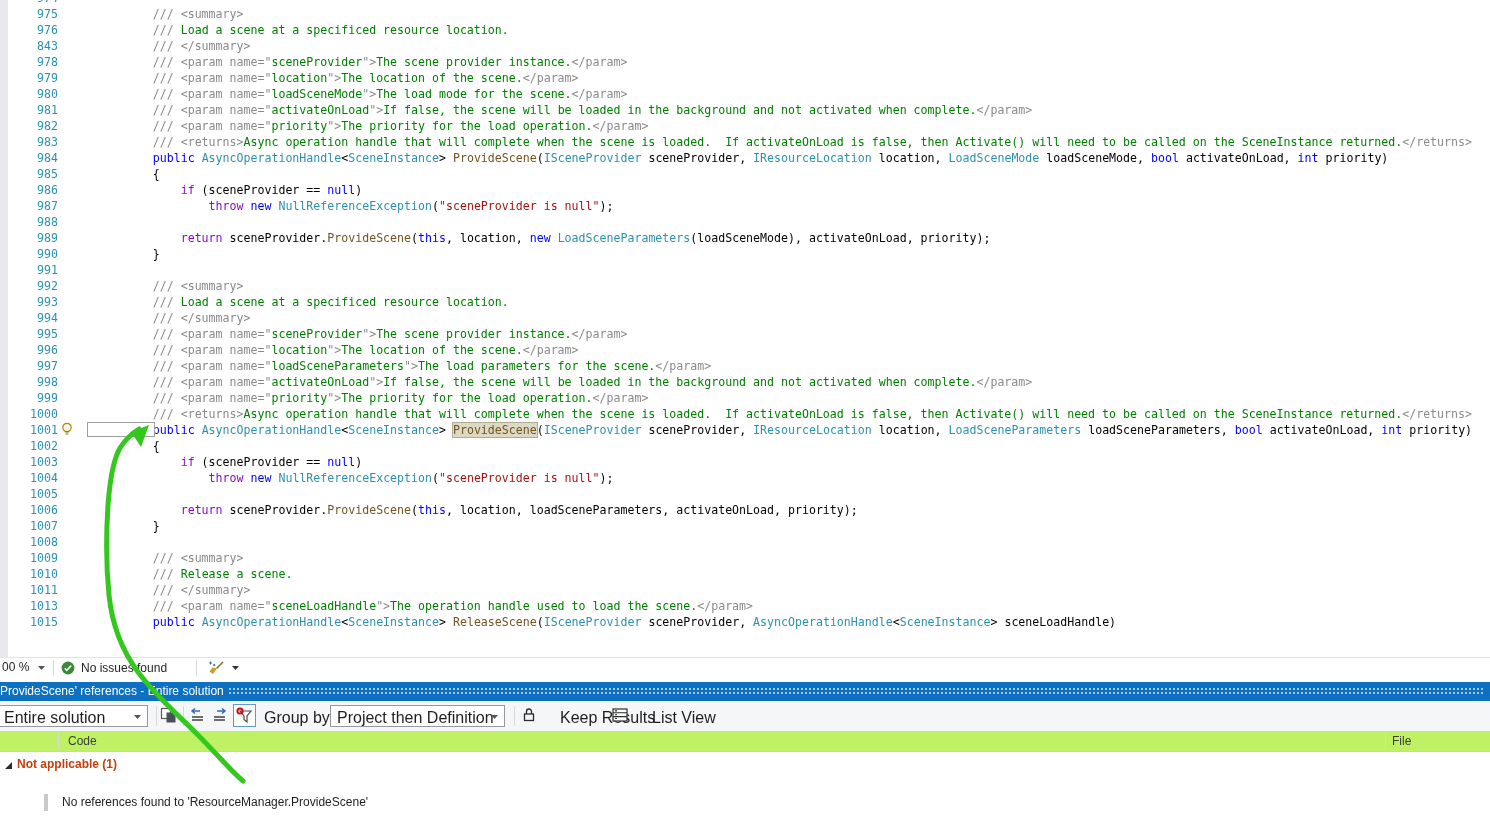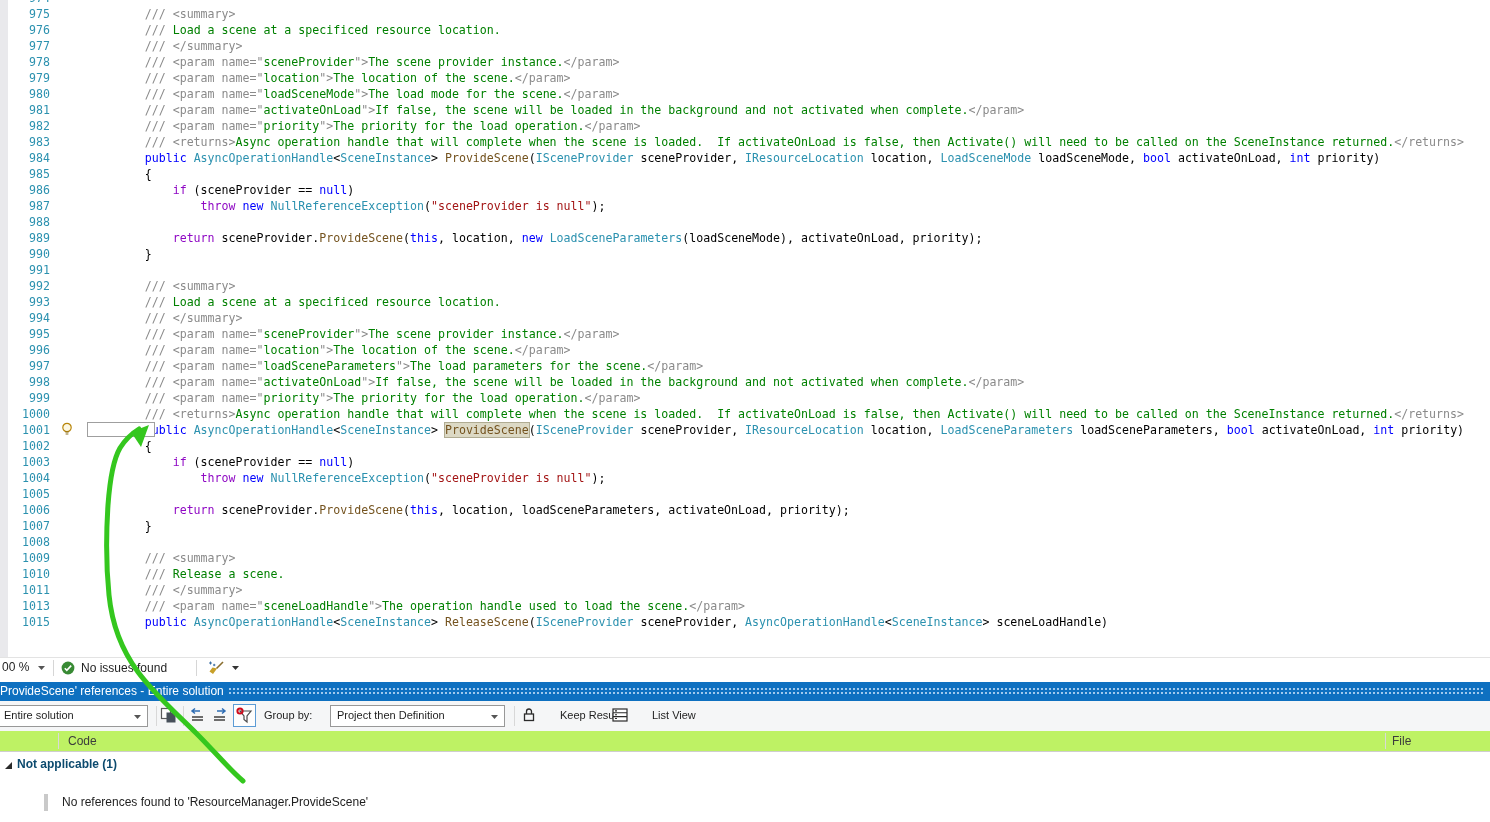--- a/index.html
+++ b/index.html
@@ -3,21 +3,21 @@
 <meta charset="utf-8">
 <style>
   html,body{margin:0;padding:0;background:#fff;}
   .page{position:relative;width:1490px;height:822px;overflow:hidden;background:#fff;
         font-family:"Liberation Sans",sans-serif;color:#1e1e1e;}
   
   .editor{position:absolute;left:0;top:0;width:1490px;height:657px;overflow:hidden;background:#fff;
           font-family:"DejaVu Sans Mono",monospace;font-size:11.6px;line-height:16px;}
   .indicator-strip{position:absolute;left:0;top:0;width:8px;height:657px;background:#e9e9ec;}
   #code-lines{margin-top:-10px;}
-  .cl{display:flex;height:16px;white-space:pre;align-items:flex-end;}
+  .cl{display:flex;height:16px;white-space:pre;padding-left:8px;align-items:flex-end;}
   .ln{flex:0 0 50px;text-align:right;color:#2b91af;}
   .cd{padding-left:11px;}
   .tk-doc{color:#8a8a8a}.tk-cm{color:#008000}.tk-k{color:#0000ff}.tk-cf{color:#8f08c4}
   .tk-ty{color:#2b91af}.tk-m{color:#74531f}.tk-s{color:#a31515}.tk-pl{color:#010101}
   .tk-hl{color:#74531f;background:#dcd9c5;box-shadow:0 0 0 1px #b0ac92;}
   .bulb{position:absolute;left:59px;top:421px;}
   .linebox{position:absolute;left:87px;top:422px;width:66px;height:13px;background:#fff;border:1px solid #9f9f9f;}
   
   .statusbar{position:absolute;left:0;top:657px;width:1490px;height:20px;background:#fff;
              border-top:1px solid #e3e3e3;font-size:12px;padding-left:32px;}
@@ -28,53 +28,53 @@
   .broom{position:absolute;left:206px;top:2px;}
   .broomcaret{position:absolute;left:232px;top:8px;}
   
   .refheader{position:absolute;left:0;top:682px;width:1490px;height:19px;background:#0e70c0;color:#fff;
              font-size:12px;}
   .refheader .title{position:absolute;left:0px;top:2px;}
   .refheader .dots{position:absolute;left:228px;right:5px;top:5px;bottom:5px;
       background-image:radial-gradient(rgba(196,223,248,0.8) 1px, rgba(0,0,0,0) 1.2px);
       background-size:4px 4px;}
   .reftoolbar{position:absolute;left:0;top:701px;width:1490px;height:30px;background:#f5f6f7;
-              border-bottom:1px solid #dcdcdc;font-size:11px;}
+              border-bottom:1px solid #dcdcdc;font-size:16px;}
   .reftoolbar .vsep{position:absolute;top:5px;height:20px;width:1px;background:#d8d8d8;}
   .combo{position:absolute;height:22px;background:#fff;border:1px solid #989898;box-sizing:border-box;}
   .combo .ctext{position:absolute;left:6px;top:3px;white-space:nowrap;}
   .combo .ccaret{position:absolute;right:5px;top:9px;}
   .tbicon{position:absolute;top:6px;}
   .filterbox{position:absolute;left:233px;top:3px;width:23px;height:23px;background:#fdfdfd;
              border:1px solid #5b9bd5;box-sizing:border-box;}
   .tblabel{position:absolute;top:8px;white-space:nowrap;}
   .tbbtn{position:absolute;top:8px;white-space:nowrap;margin-left:20px;}
   .refcols{position:absolute;left:0;top:731px;width:1490px;height:20px;background:#bef264;
            border-bottom:1px solid #cecece;font-size:12px;color:#3c3c3c;}
   .refcols .vsep{position:absolute;top:2px;bottom:2px;width:1px;background:#d9d9d9;}
   .refrows{position:absolute;left:0;top:752px;width:1490px;height:70px;background:#fff;font-size:12px;}
   .trow{position:absolute;left:0;width:1490px;height:19px;}
-  .trow .bold{font-weight:700;color:#0c4a6e;}
+  .trow .bold{font-weight:700;color:#c2410c;}
   .tri{position:absolute;top:5px;}
   .snippetbar{position:absolute;left:44px;top:1px;width:4px;height:17px;background:#c9c9c9;}
   
   .arrow-overlay{position:absolute;left:0;top:0;width:1490px;height:822px;pointer-events:none;z-index:99;}
 </style>
 </head>
 <body>
 
 <div class="page">
 
   <div class="editor">
     <div class="indicator-strip"></div>
     <div id="code-lines">
         <div class="cl"><span class="ln">974</span><span class="cd"></span></div>
         <div class="cl"><span class="ln">975</span><span class="cd"><span class="tk-doc">            /// &lt;summary&gt;</span></span></div>
         <div class="cl"><span class="ln">976</span><span class="cd"><span class="tk-doc">            /// </span><span class="tk-cm">Load a scene at a specificed resource location.</span></span></div>
-        <div class="cl"><span class="ln">977</span><span class="cd"><span class="tk-doc">            /// &lt;/summary&gt;</span></span></div>
+        <div class="cl"><span class="ln">843</span><span class="cd"><span class="tk-doc">            /// &lt;/summary&gt;</span></span></div>
         <div class="cl"><span class="ln">978</span><span class="cd"><span class="tk-doc">            /// &lt;param name="</span><span class="tk-cm">sceneProvider</span><span class="tk-doc">"&gt;</span><span class="tk-cm">The scene provider instance.</span><span class="tk-doc">&lt;/param&gt;</span></span></div>
         <div class="cl"><span class="ln">979</span><span class="cd"><span class="tk-doc">            /// &lt;param name="</span><span class="tk-cm">location</span><span class="tk-doc">"&gt;</span><span class="tk-cm">The location of the scene.</span><span class="tk-doc">&lt;/param&gt;</span></span></div>
         <div class="cl"><span class="ln">980</span><span class="cd"><span class="tk-doc">            /// &lt;param name="</span><span class="tk-cm">loadSceneMode</span><span class="tk-doc">"&gt;</span><span class="tk-cm">The load mode for the scene.</span><span class="tk-doc">&lt;/param&gt;</span></span></div>
         <div class="cl"><span class="ln">981</span><span class="cd"><span class="tk-doc">            /// &lt;param name="</span><span class="tk-cm">activateOnLoad</span><span class="tk-doc">"&gt;</span><span class="tk-cm">If false, the scene will be loaded in the background and not activated when complete.</span><span class="tk-doc">&lt;/param&gt;</span></span></div>
         <div class="cl"><span class="ln">982</span><span class="cd"><span class="tk-doc">            /// &lt;param name="</span><span class="tk-cm">priority</span><span class="tk-doc">"&gt;</span><span class="tk-cm">The priority for the load operation.</span><span class="tk-doc">&lt;/param&gt;</span></span></div>
         <div class="cl"><span class="ln">983</span><span class="cd"><span class="tk-doc">            /// &lt;returns&gt;</span><span class="tk-cm">Async operation handle that will complete when the scene is loaded.  If activateOnLoad is false, then Activate() will need to be called on the SceneInstance returned.</span><span class="tk-doc">&lt;/returns&gt;</span></span></div>
         <div class="cl"><span class="ln">984</span><span class="cd"><span class="tk-k">            public</span><span class="tk-pl"> </span><span class="tk-ty">AsyncOperationHandle</span><span class="tk-pl">&lt;</span><span class="tk-ty">SceneInstance</span><span class="tk-pl">&gt; </span><span class="tk-m">ProvideScene</span><span class="tk-pl">(</span><span class="tk-ty">ISceneProvider</span><span class="tk-pl"> sceneProvider, </span><span class="tk-ty">IResourceLocation</span><span class="tk-pl"> location, </span><span class="tk-ty">LoadSceneMode</span><span class="tk-pl"> loadSceneMode, </span><span class="tk-k">bool</span><span class="tk-pl"> activateOnLoad, </span><span class="tk-k">int</span><span class="tk-pl"> priority)</span></span></div>
         <div class="cl"><span class="ln">985</span><span class="cd"><span class="tk-pl">            {</span></span></div>
         <div class="cl"><span class="ln">986</span><span class="cd"><span class="tk-cf">                if</span><span class="tk-pl"> (sceneProvider == </span><span class="tk-k">null</span><span class="tk-pl">)</span></span></div>
         <div class="cl"><span class="ln">987</span><span class="cd"><span class="tk-cf">                    throw</span><span class="tk-pl"> </span><span class="tk-k">new</span><span class="tk-pl"> </span><span class="tk-ty">NullReferenceException</span><span class="tk-pl">(</span><span class="tk-s">"sceneProvider is null"</span><span class="tk-pl">);</span></span></div>

